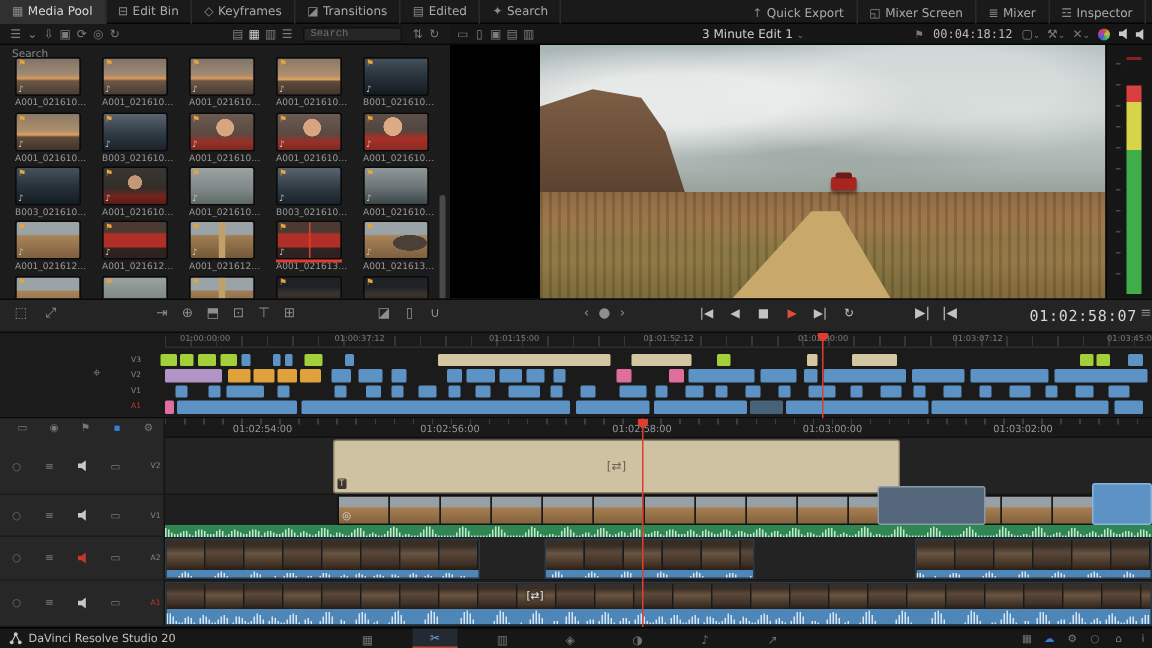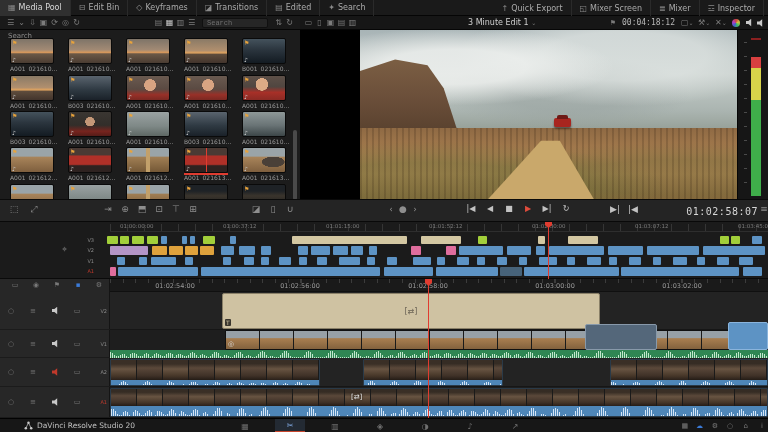--- a/index.html
+++ b/index.html
@@ -88,21 +88,21 @@
 .f-desert{background:linear-gradient(180deg,#97a0a6 0 34%,#a87e50 38%,#7c5c3a 100%)}
 .f-room{background:linear-gradient(180deg,#352c24 0 18%,#5a483a 40%,#403228 78%,#241c16 100%)}
 .f-room2{background:linear-gradient(180deg,#3a2f26 0 20%,#685442 45%,#463628 80%,#2a201a 100%)}
 .wavebar{position:absolute;bottom:0;width:1px}
 .badge{position:absolute;font-size:6px;color:#2e2a24;background:#b9ad8c;border-radius:1px;padding:0 1px;line-height:7px}
 #playhead-main{background:#e03c30;width:1px}
 #playhead-mini{background:#e03c30;width:1px}
 .ph-head{position:absolute;width:7px;height:7px;background:#e03c30;clip-path:polygon(0 0,100% 0,100% 55%,50% 100%,0 55%)}
 
 #bottombar{left:0;top:418px;width:768px;height:14px;background:#171717;border-top:1px solid #020202;display:flex;align-items:center}
-#app-status{display:flex;align-items:center;gap:4px;padding-left:24px;font-size:7.5px;color:#c2c2c2}
+#app-status{display:flex;align-items:center;gap:4px;padding-left:6px;font-size:7.5px;color:#c2c2c2}
 .page{position:absolute;top:0;width:30px;height:14px;display:flex;align-items:center;justify-content:center;font-size:8px;color:#6f6f6f}
 .page.active{background:#232a33;color:#7fa7e0;border-bottom:2px solid #c8452c}
 .br-icon{position:absolute;top:3px;font-size:7px;color:#7a7a7a}
 .caret{font-size:6px;color:#7a7a7a}
 input::placeholder{color:#6f6f6f}
 </style>
 </head>
 <body>
 
 <div id="stage">

